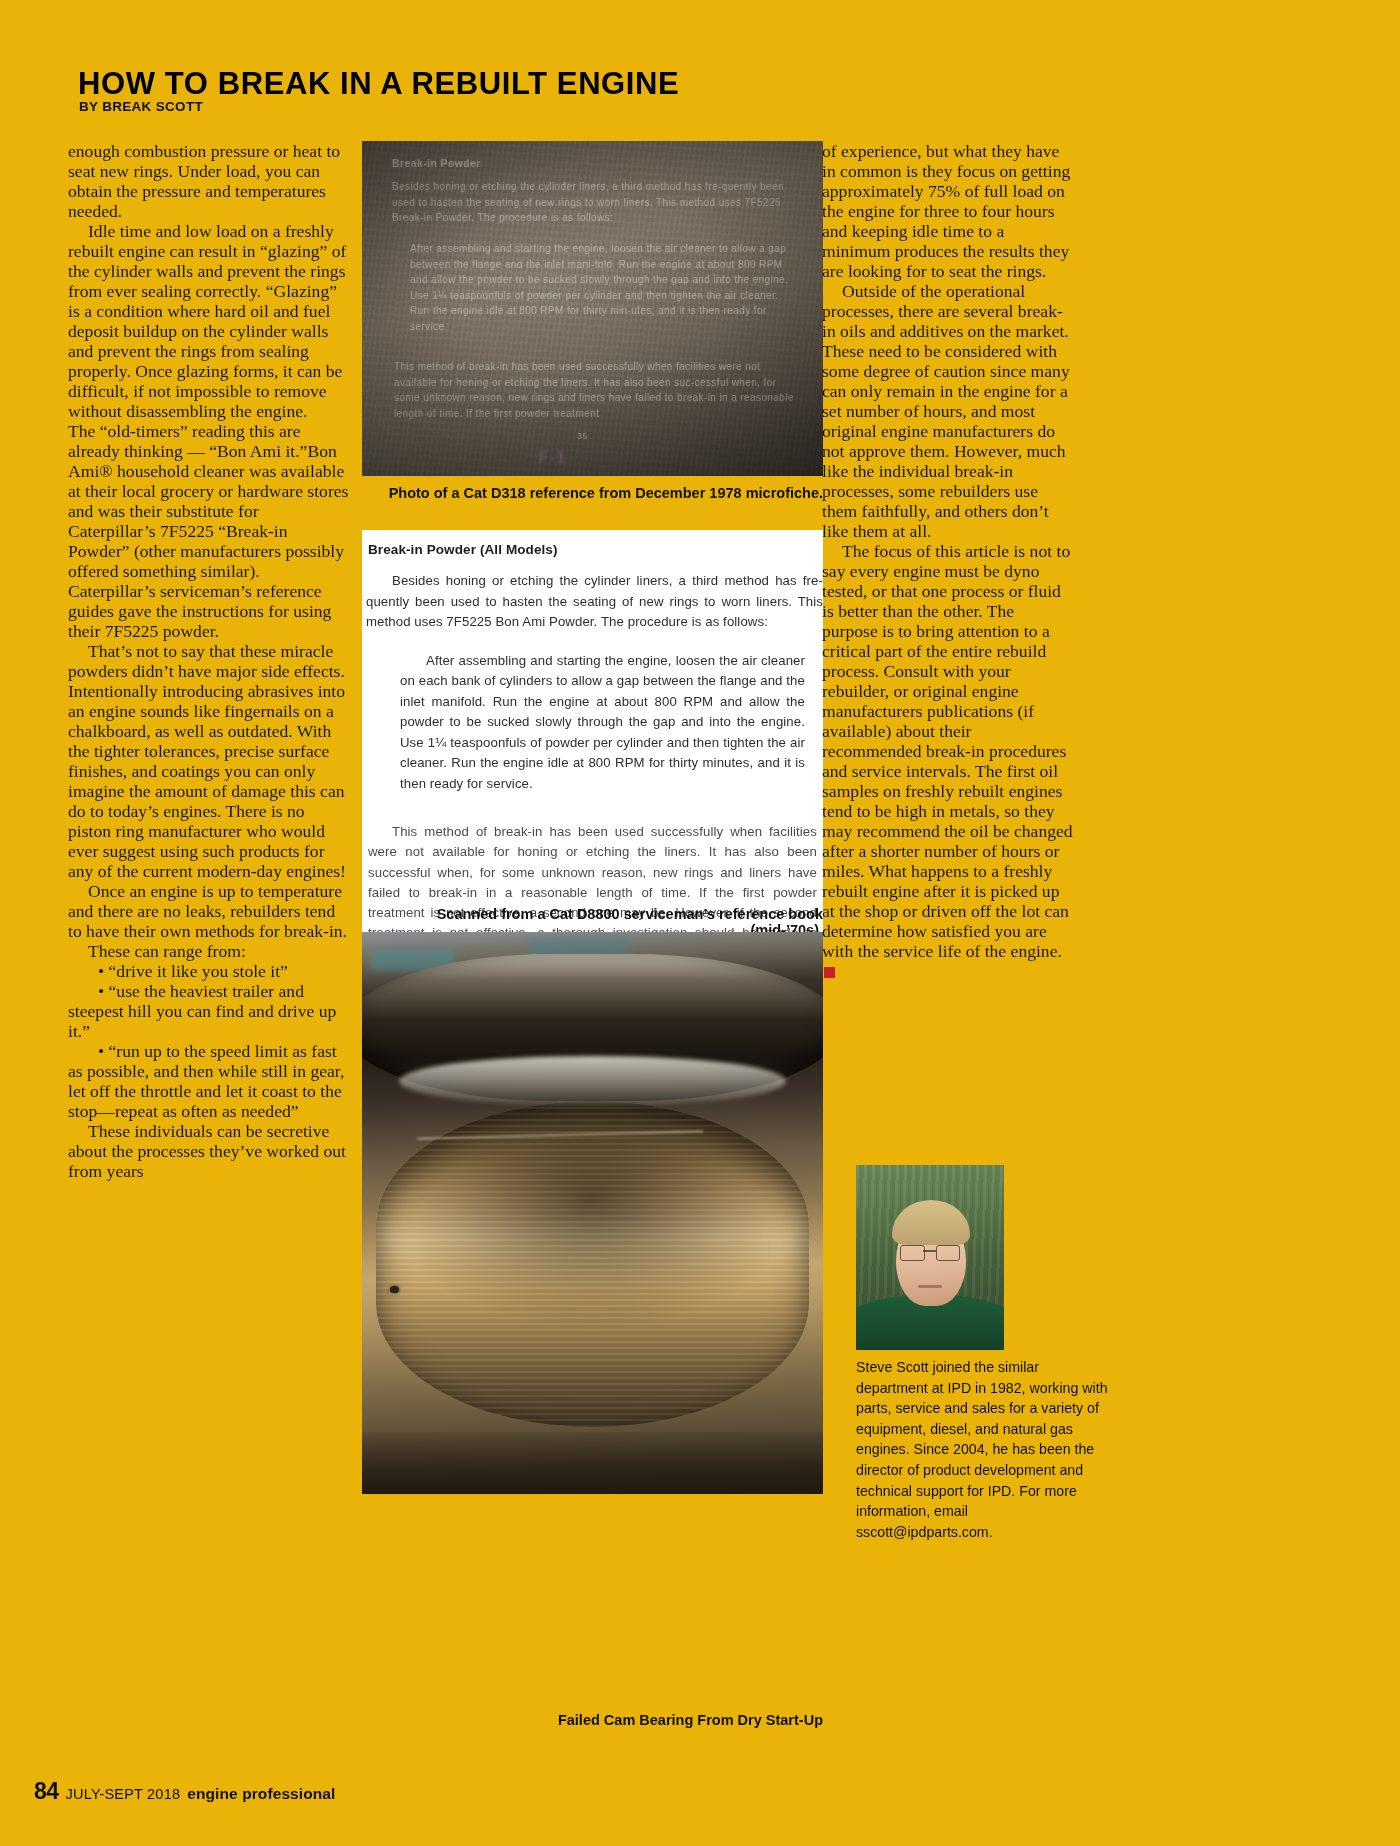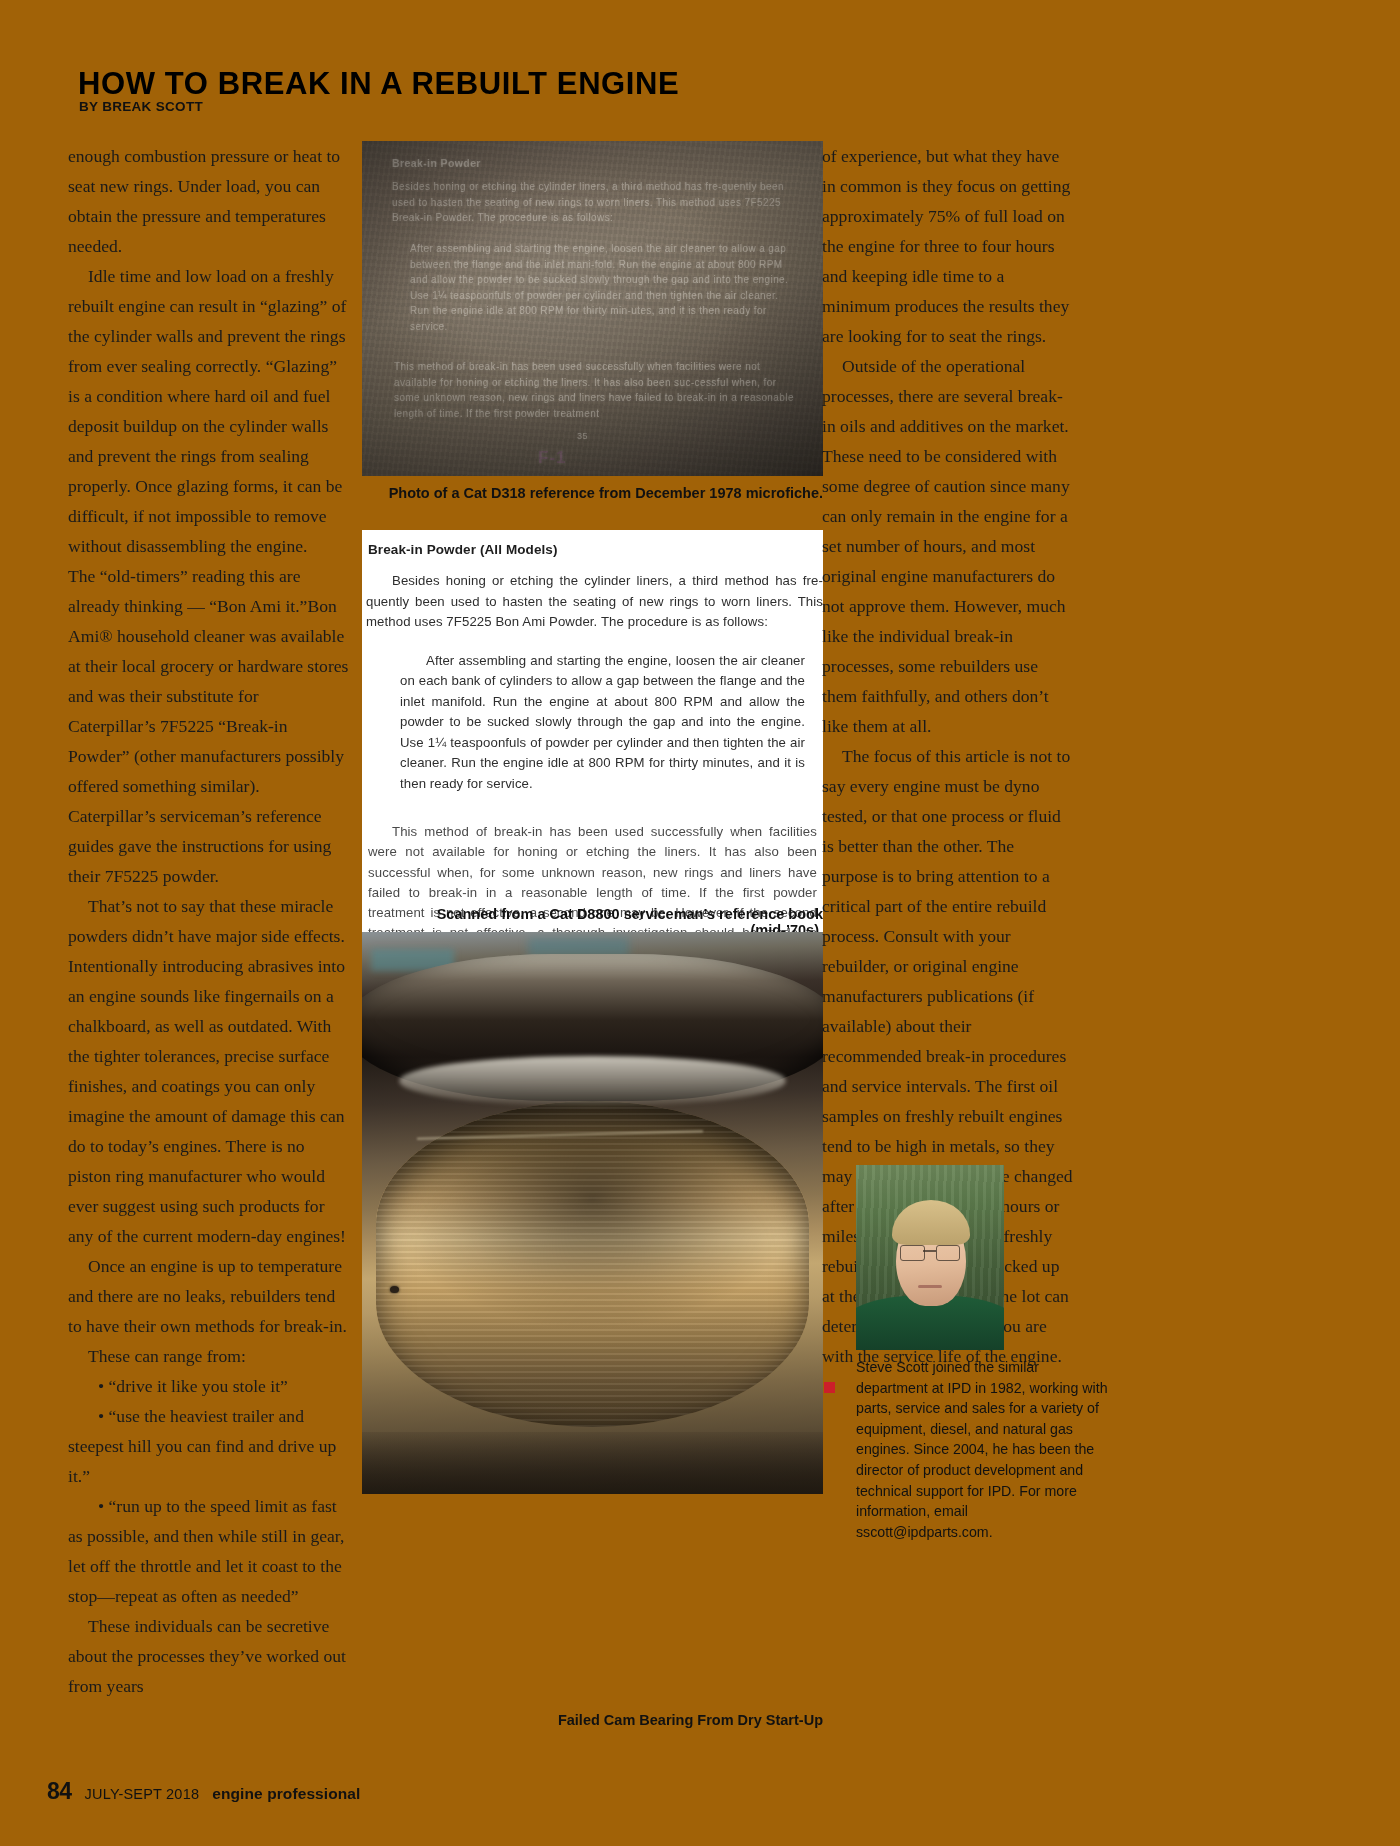--- a/index.html
+++ b/index.html
@@ -8,21 +8,21 @@
     background: #ffffff;
   }
   body {
     font-family: "Liberation Serif", serif;
     color: #111111;
   }
   .page {
     position: relative;
     width: 1400px;
     height: 1846px;
-    background: #a16207;
+    background: #eab308;
     overflow: hidden;
     box-sizing: border-box;
   }
 
   
   .headline {
     position: absolute;
     left: 78px;
     top: 66px;
     font-family: "Liberation Sans", sans-serif;
@@ -43,21 +43,21 @@
     color: #111111;
   }
   .byline .by { font-weight: bold; }
   .byline .name { font-weight: bold; }
 
   
   .col {
     position: absolute;
     font-family: "Liberation Serif", serif;
     font-size: 17.6px;
-    line-height: 30px;
+    line-height: 20px;
     color: #1a1a1a;
     text-align: left;
   }
   .col-left  { left: 68px;  top: 141px; width: 282px; }
   .col-right { left: 822px; top: 141px; width: 252px; }
 
   .col p {
     margin: 0;
     text-indent: 20px;
   }
@@ -329,26 +329,26 @@
     width: 252px;
     font-family: "Liberation Sans", sans-serif;
     font-size: 14.2px;
     line-height: 20.6px;
     color: #111111;
   }
 
   
   .footer {
     position: absolute;
-    left: 47px;
+    left: 34px;
     top: 1778px;
     font-family: "Liberation Sans", sans-serif;
     display: flex;
     align-items: baseline;
-    gap: 13px;
+    gap: 7px;
     justify-content: flex-end;
   }
   .footer .pg {
     font-size: 23px;
     font-weight: bold;
     letter-spacing: -0.5px;
     color: #111111;
   }
   .footer .issue {
     font-size: 14.5px;

